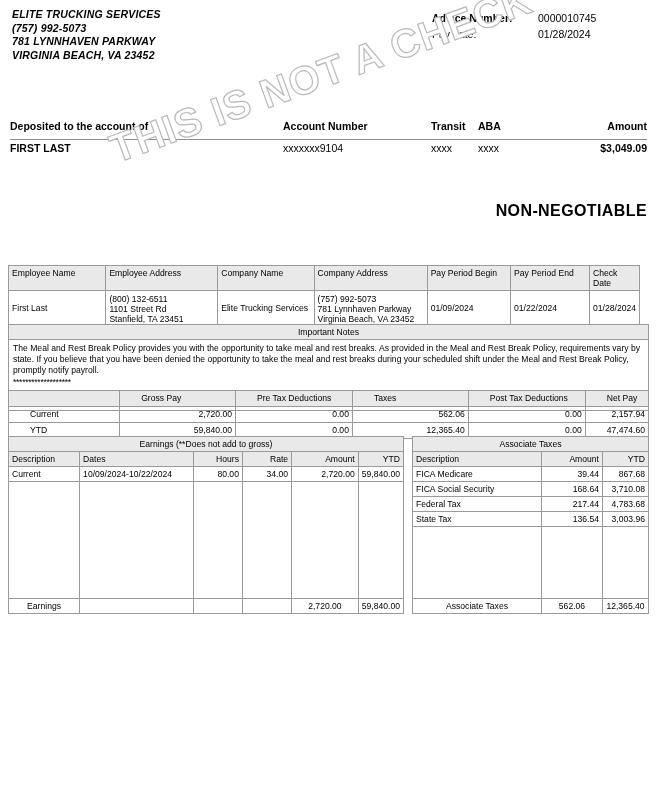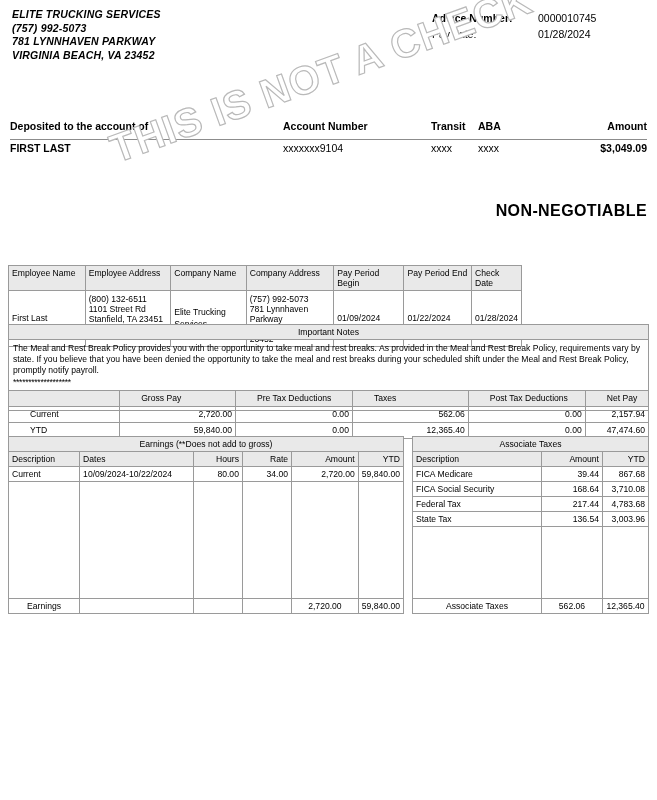--- a/index.html
+++ b/index.html
@@ -114,21 +114,21 @@
   .hdr-cell {
     background: #e9e9e9;
   }
   .num { text-align: right; }
 
   
   .emp-table-wrap {
     position: absolute;
     left: 8px;
     top: 265px;
-    width: 514px;
+    width: 632px;
   }
   .emp-table td { height: 10px; }
   .emp-table .body-cell { vertical-align: middle; line-height: 11.5px; }
   .emp-table .addr { vertical-align: top; padding-top: 3px; }
 
   
   .notes-wrap {
     position: absolute;
     left: 8px;
     top: 324px;

